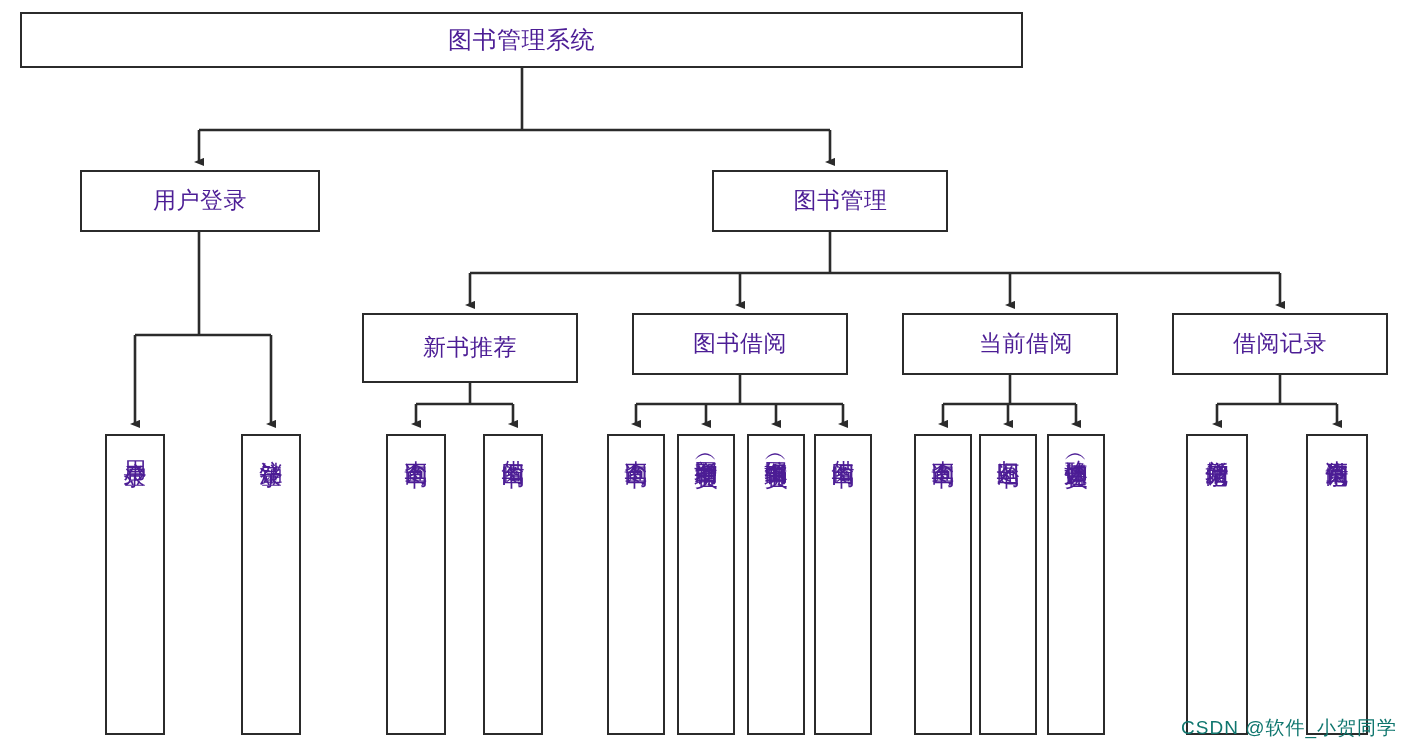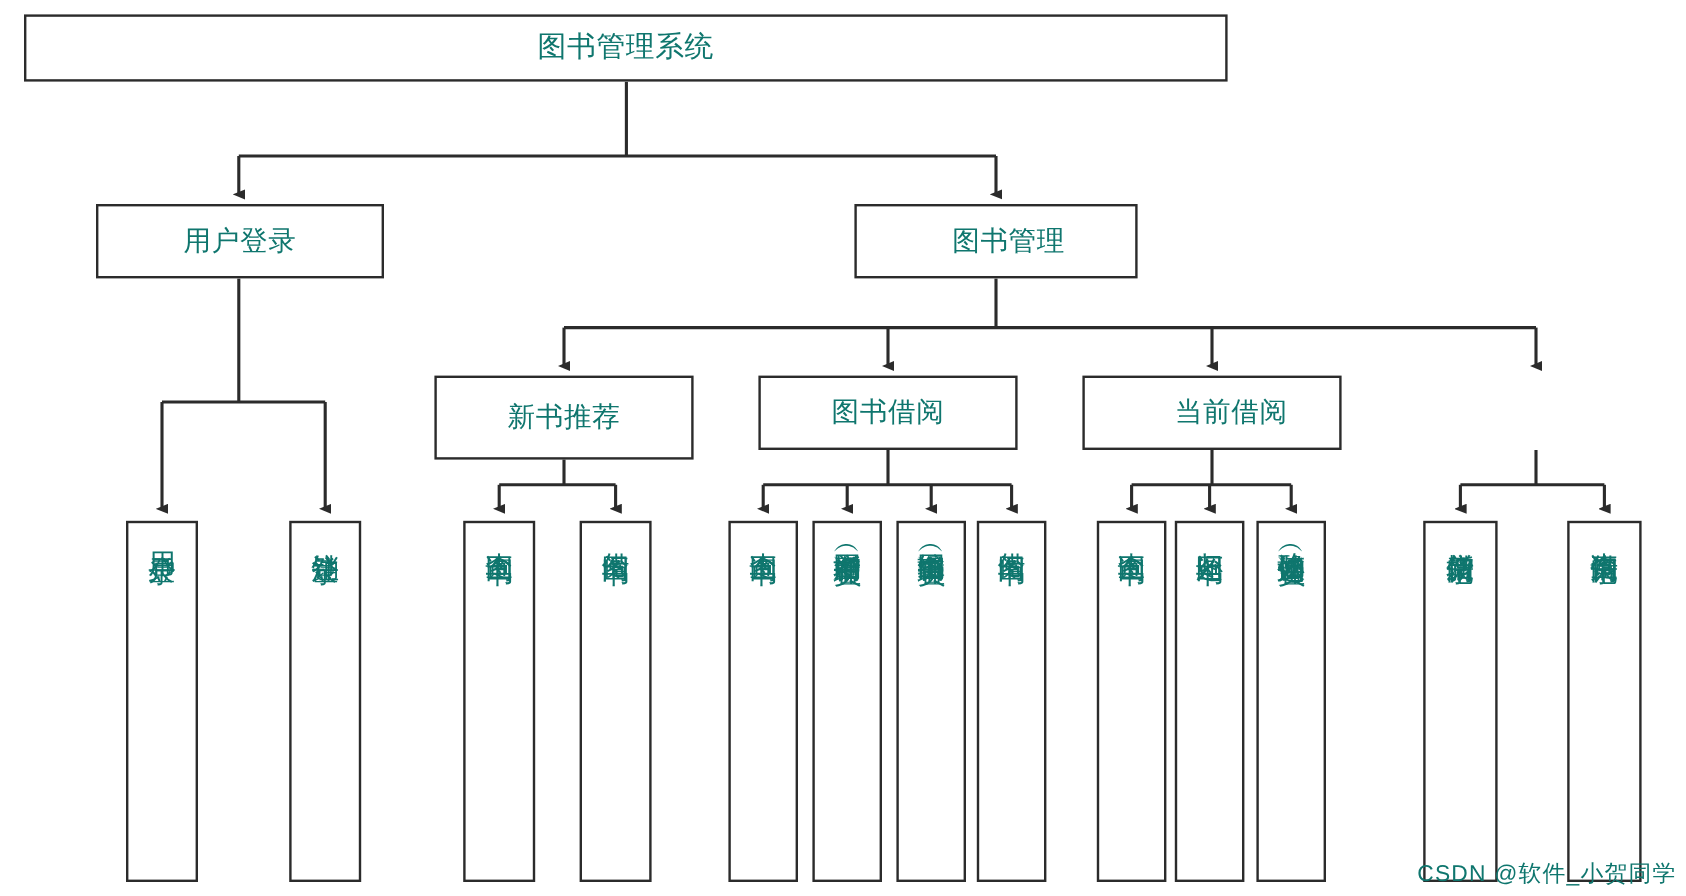--- a/index.html
+++ b/index.html
@@ -27,21 +27,21 @@
     pointer-events: none;
   }
   .node {
     position: absolute;
     box-sizing: border-box;
     border: 2.5px solid #2b2b2b;
     background: #ffffff;
     display: flex;
     align-items: center;
     justify-content: center;
-    color: #0f766e;
+    color: #4c1d95;
   }
   .node .label {
     display: block;
     line-height: 1.18;
     letter-spacing: 0.5px;
     white-space: nowrap;
   }
   
   .node.horiz .label {
     writing-mode: horizontal-tb;
@@ -147,20 +147,23 @@
 
   <div class="node horiz" style="left:362px; top:313px; width:216px; height:70px;">
     <span class="label">新书推荐</span>
   </div>
   <div class="node horiz" style="left:632px; top:313px; width:216px; height:62px;">
     <span class="label">图书借阅</span>
   </div>
   <div class="node horiz" style="left:902px; top:313px; width:216px; height:62px;padding-left:32px;">
     <span class="label">当前借阅</span>
   </div>
+  <div class="node horiz" style="left:1172px; top:313px; width:216px; height:62px;">
+    <span class="label">借阅记录</span>
+  </div>
 
   <div class="node vert" style="left:105px; top:434px; width:60px; height:301px;">
     <span class="label">用户登录</span>
   </div>
   <div class="node vert" style="left:241px; top:434px; width:60px; height:301px;">
     <span class="label">注销登录</span>
   </div>
 
   <div class="node vert" style="left:386px; top:434px; width:60px; height:301px;">
     <span class="label">查询图书</span>

